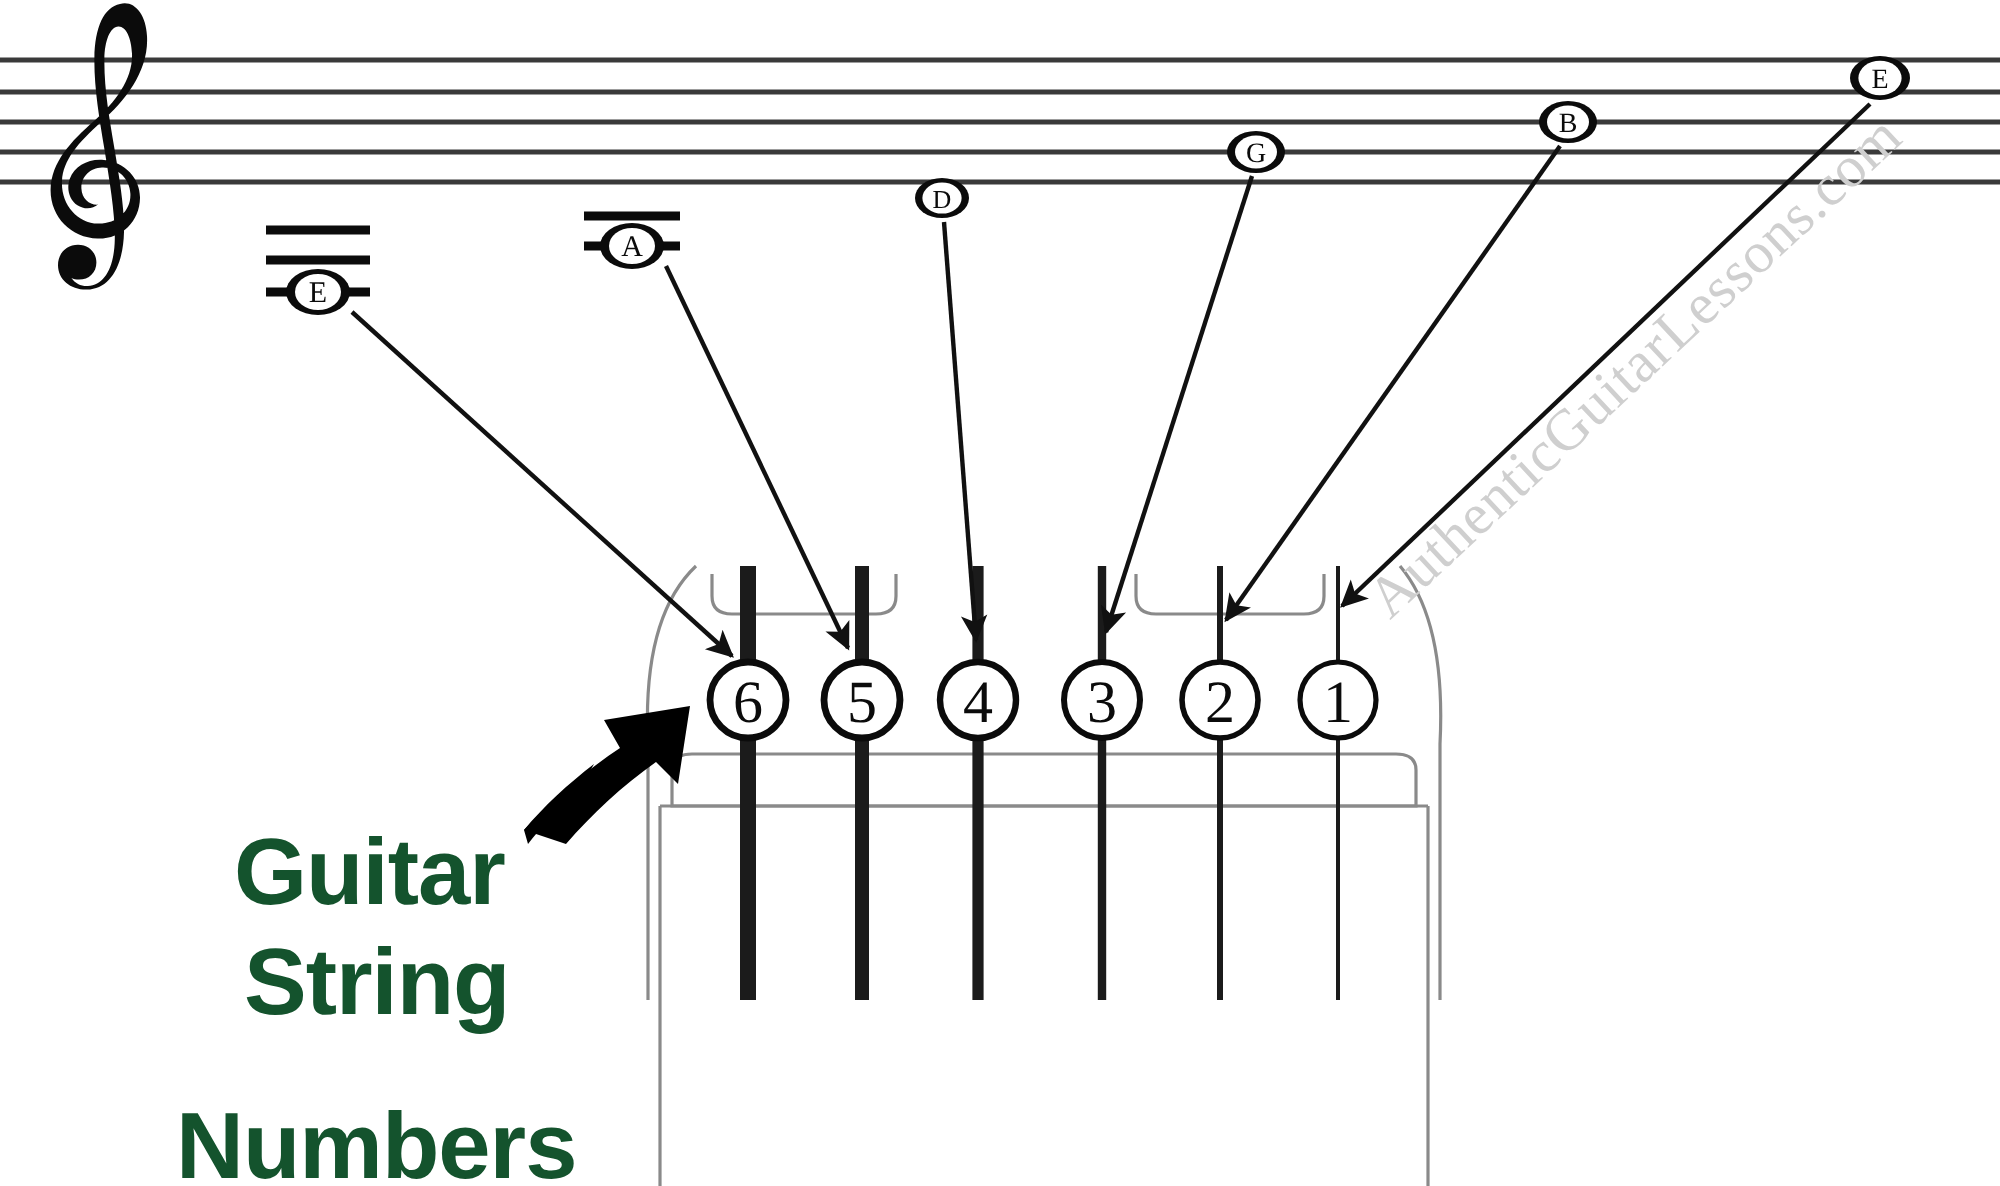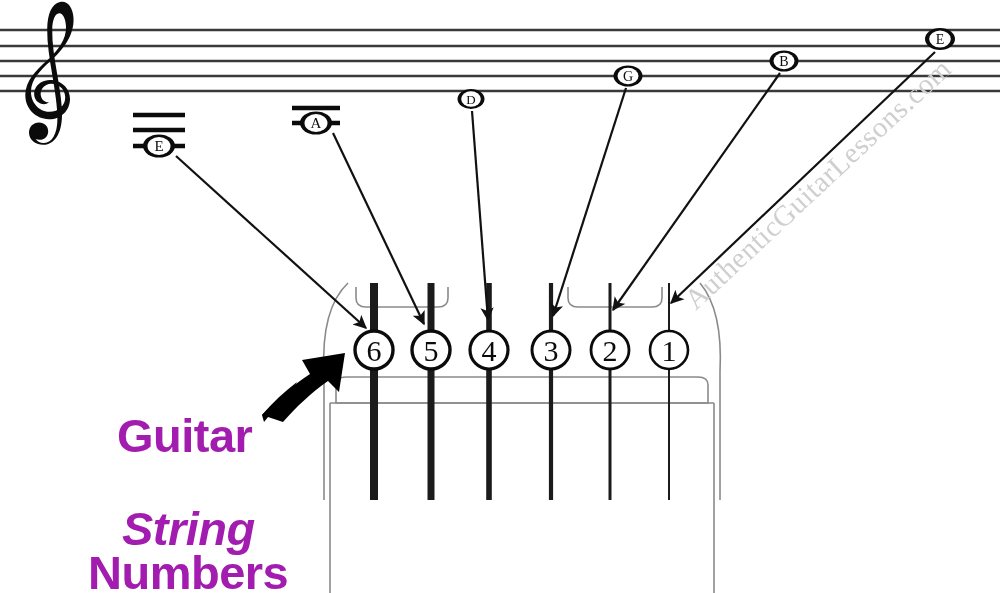--- a/index.html
+++ b/index.html
@@ -20,21 +20,21 @@
     left: 0;
     top: 0;
     width: 1000px;
     height: 593px;
   }
   .caption-line {
     position: absolute;
     font-family: "Liberation Sans", sans-serif;
     font-weight: bold;
     font-size: 47px;
-    color: #a21caf;
+    color: #14532d;
     letter-spacing: -0.5px;
     white-space: nowrap;
     line-height: 1;
   }
   .wm {
     position: absolute;
     font-family: "Liberation Serif", serif;
     font-size: 29px;
     color: #cfcfcf;
     white-space: nowrap;
@@ -244,16 +244,16 @@
                L 288 398
                C 278 406, 270 414, 264 422
                Z" fill="#000000"></path>
     </g>
 
   </svg>
 
   <div class="wm" style="left: 678px; top: 292px;">AuthenticGuitarLessons.com</div>
 
   <div class="caption-line" style="left: 117px; top: 412px;">Guitar</div>
-  <div class="caption-line" style="left: 122px; top: 505px; font-style: italic;">String</div>
+  <div class="caption-line" style="left: 122px; top: 467px;">String</div>
   <div class="caption-line" style="left: 88px; top: 549px;">Numbers</div>
 
 </div>
 
 </body></html>

